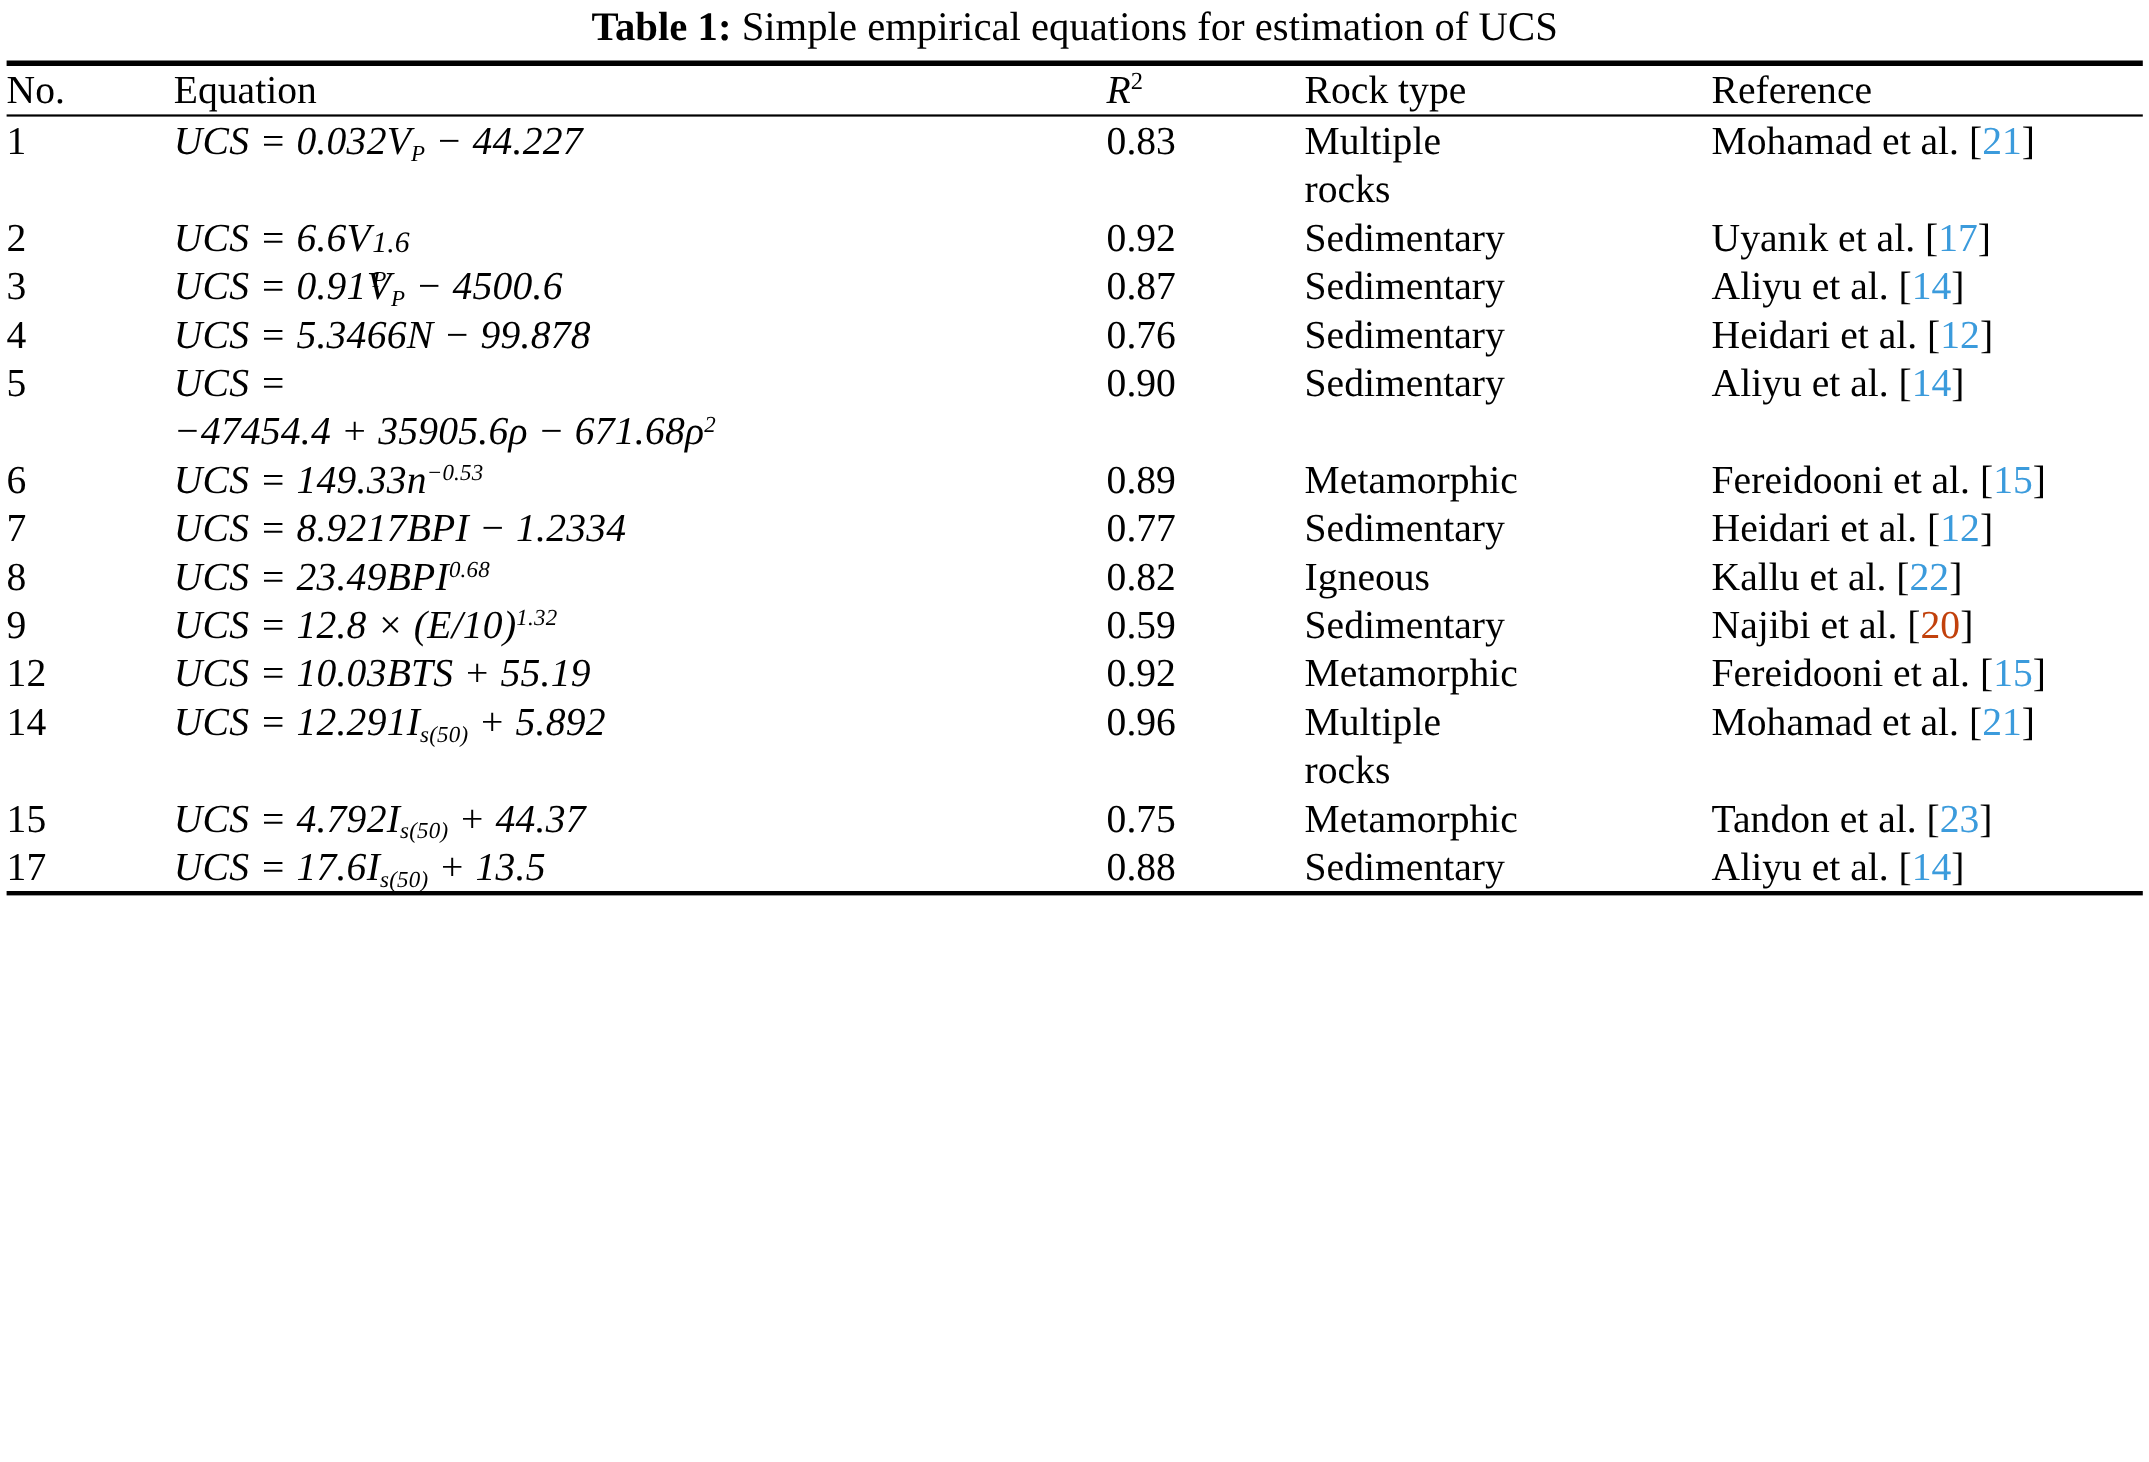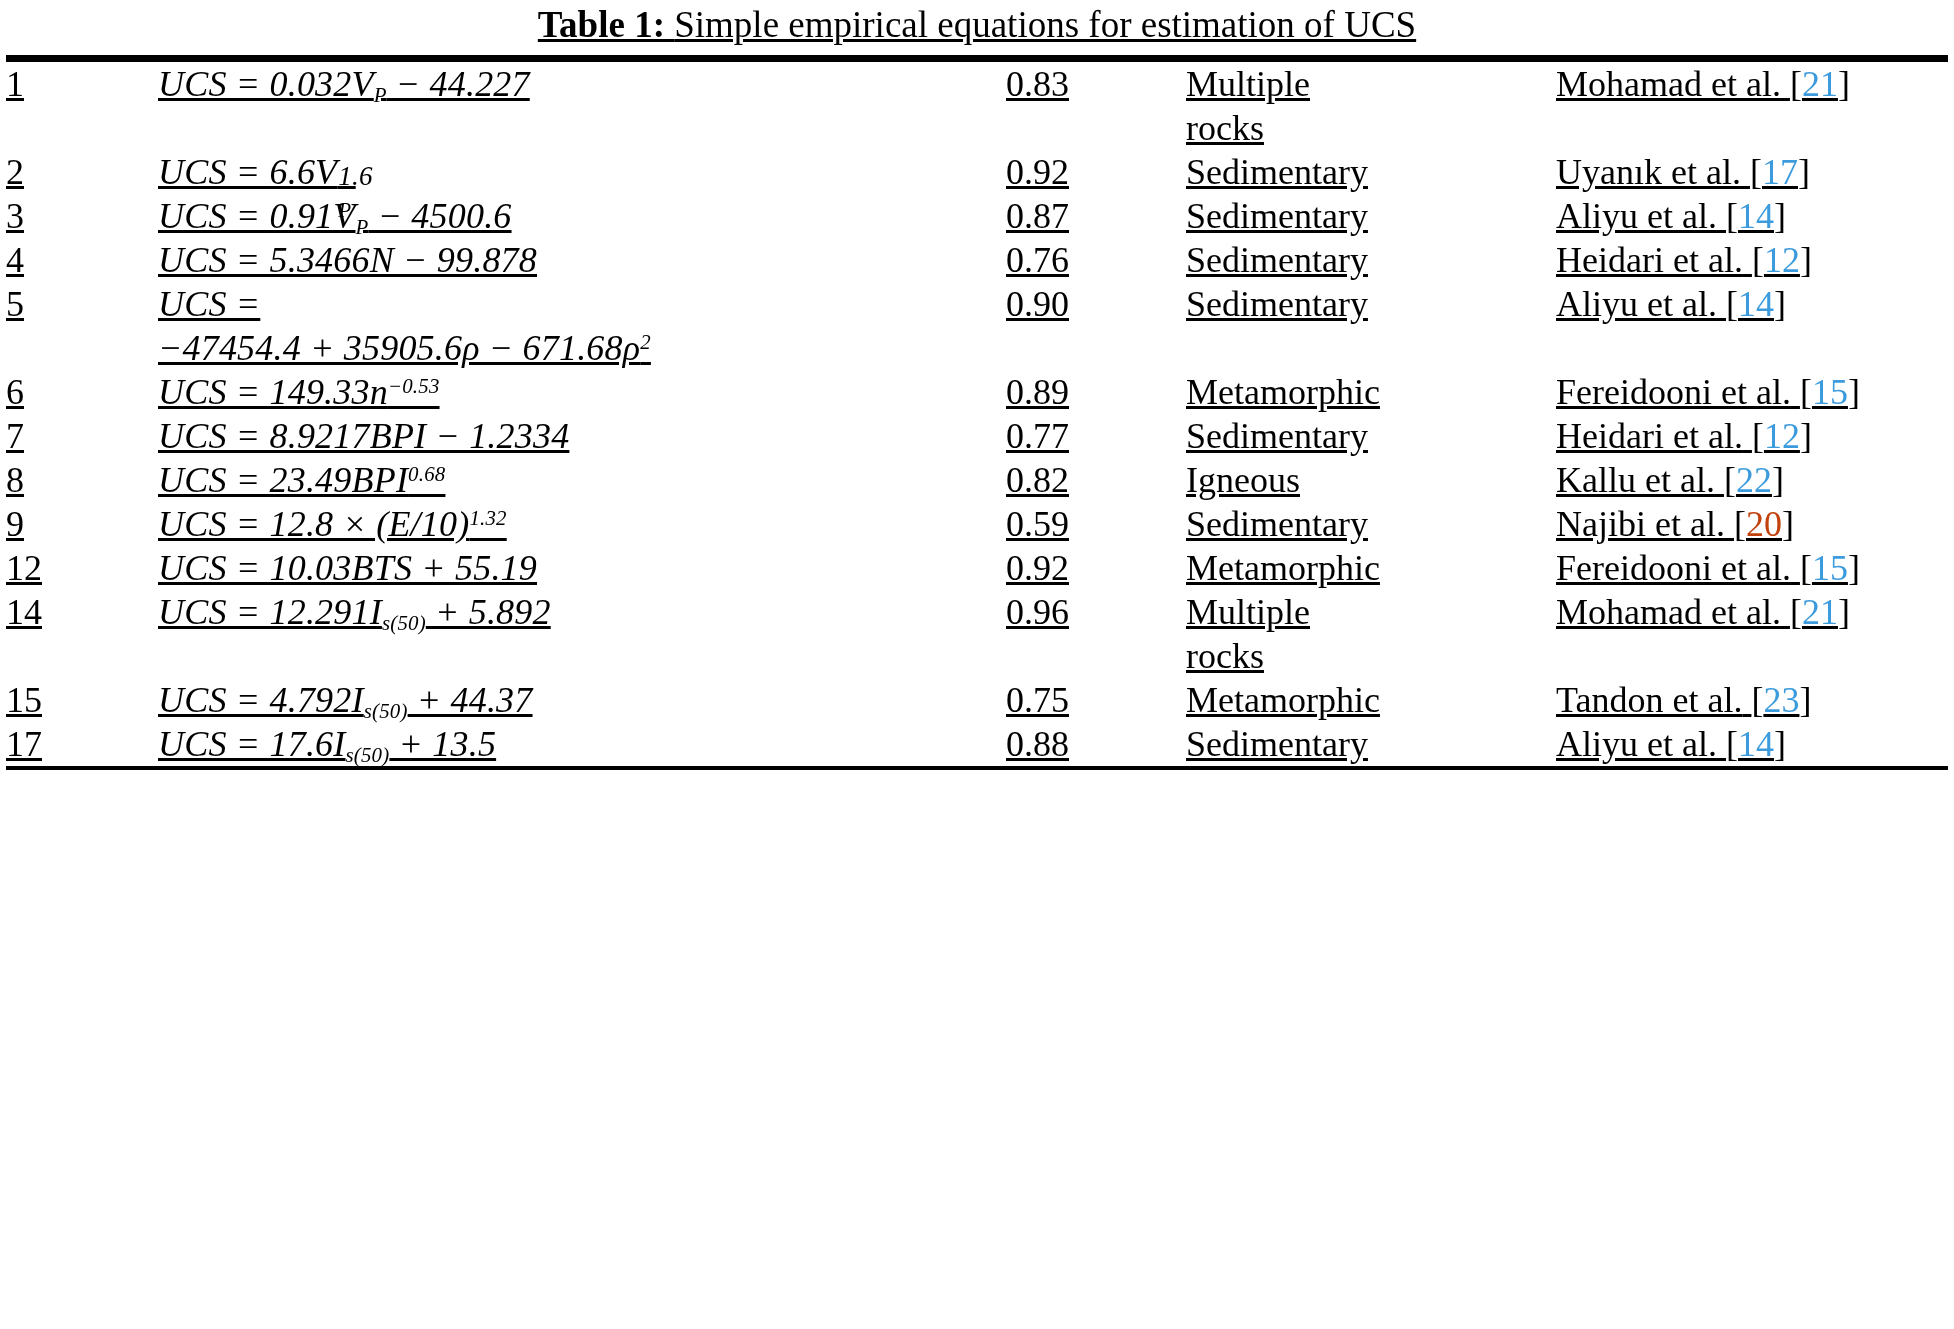--- a/index.html
+++ b/index.html
@@ -15,21 +15,20 @@
     color: #000000;
     overflow: hidden;
   }
 
   .page {
     position: relative;
     width: 1954px;
     height: 1022px;
     box-sizing: border-box;
     padding: 0 6px;
-    text-decoration: underline;
   }
 
   
   .caption {
     text-align: center;
     font-size: 37px;
     line-height: 1.0;
     padding-top: 6px;
     padding-bottom: 12px;
     white-space: nowrap;
@@ -153,20 +152,38 @@
 
 <div class="page">
 
   <div class="caption">
     <span class="cap-label">Table 1:</span>
     <span class="cap-text">Simple empirical equations for estimation of UCS</span>
   </div>
 
   <div class="rule-top"></div>
 
+  <table class="t1">
+    <colgroup>
+      <col class="c-no">
+      <col class="c-eq">
+      <col class="c-r2">
+      <col class="c-rock">
+      <col class="c-ref">
+    </colgroup>
+    <thead>
+      <tr>
+        <th class="h-no">No.</th>
+        <th class="h-eq">Equation</th>
+        <th class="h-r2"><span>R</span><sup>2</sup></th>
+        <th class="h-rock">Rock type</th>
+        <th class="h-ref">Reference</th>
+      </tr>
+    </thead>
+  </table>
 
   <div class="rule-mid"></div>
 
   <table class="t1">
     <colgroup>
       <col class="c-no">
       <col class="c-eq">
       <col class="c-r2">
       <col class="c-rock">
       <col class="c-ref">

